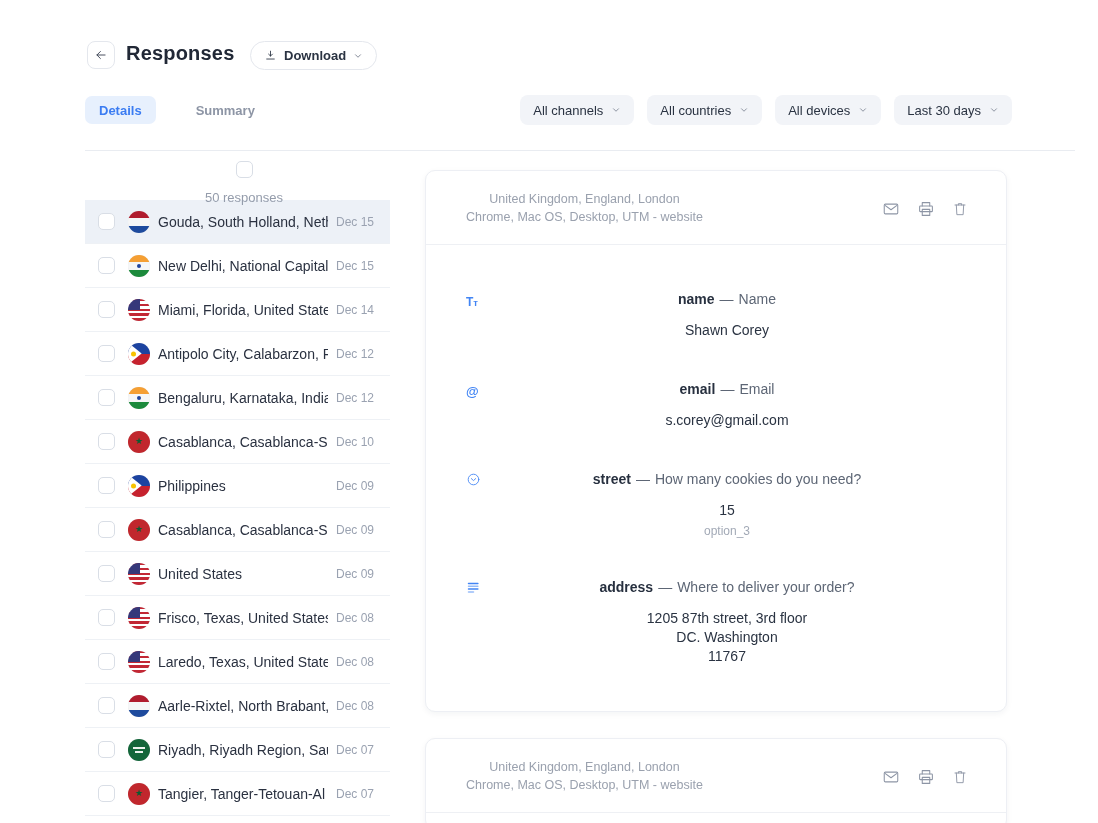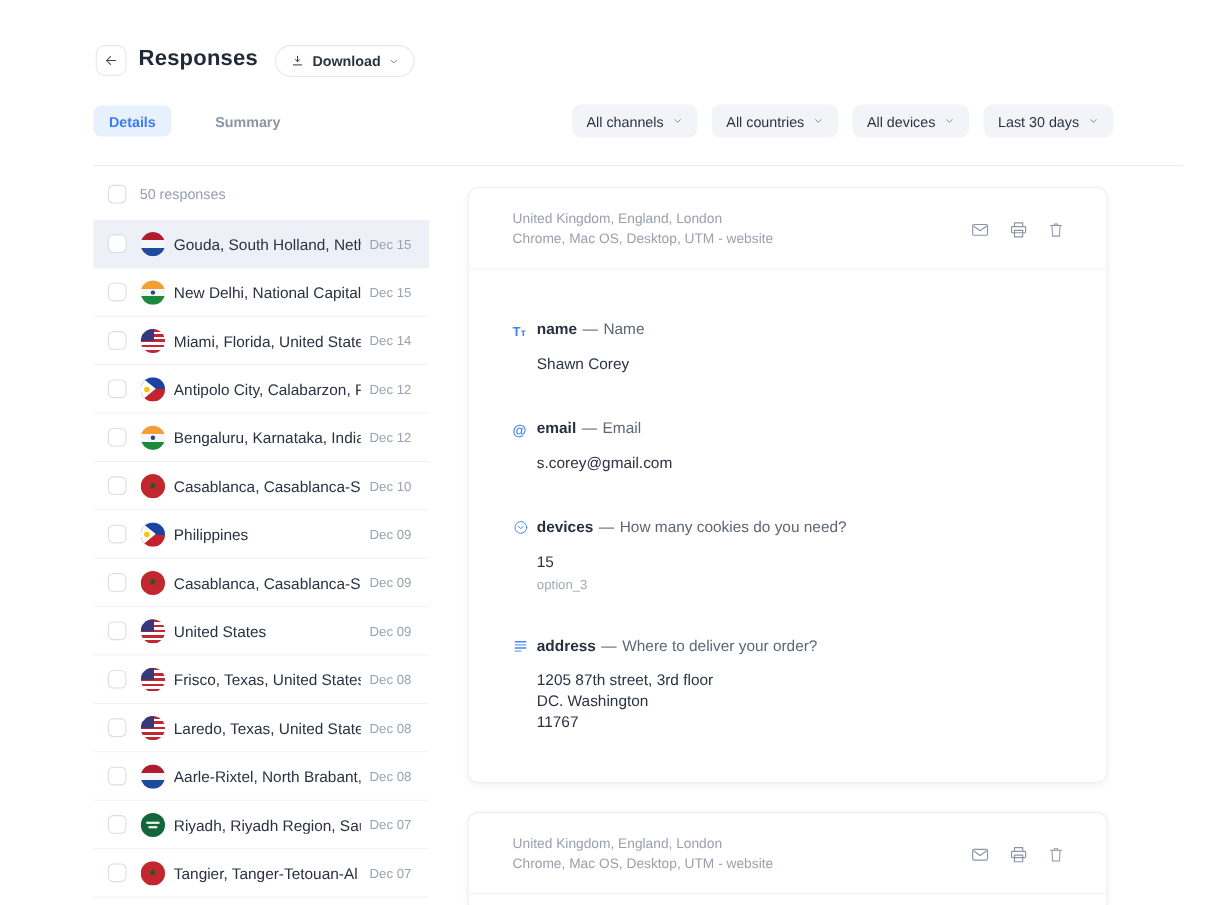--- a/index.html
+++ b/index.html
@@ -42,21 +42,21 @@
   .filter {
     height:30px; padding:0 13px; background:#f2f4f8; border-radius:8px;
     display:flex; align-items:center; gap:8px; font-size:13px; color:#2a3342; cursor:pointer;
   }
   .filter .chev { color:#5a6375; }
 
   .top-divider { position:absolute; left:85px; top:150px; width:990px; height:1px; background:#e9ecf1; }
 
   
   .list { position:absolute; left:85px; top:161px; width:305px; }
-  .list-header { display:flex; align-items:center; gap:12px; height:30px; margin-bottom:9px; padding-left:13px; }
+  .list-header { display:flex; align-items:center; gap:12px; height:30px; margin-bottom:9px; padding-left:13px;flex-direction:column; }
   .count-label { font-size:13px; color:#949cab; }
   .checkbox {
     width:17px; height:17px; border:1.5px solid #d9dee6; border-radius:5px;
     background:#fff; flex:none; cursor:pointer;
   }
   .row {
     height:44px; display:flex; align-items:center; padding:0 16px 0 13px;
     border-bottom:1px solid #eef1f5; cursor:pointer; background:#fff;
   }
   .row.selected { background:#edf1f7; }
@@ -70,20 +70,21 @@
     flex:1; margin-left:8px; margin-right:8px; font-size:14px; color:#2a3140;
     white-space:nowrap; overflow:hidden;
   }
   .row-date { flex:none; font-size:12px; color:#9aa2b1; }
 
   
   .panel { position:absolute; left:425px; top:170px; width:582px; }
   .card {
     background:#fff; border:1px solid #edeff4; border-radius:10px;
     box-shadow:0 2px 6px rgba(23,30,55,.05);
+    text-align:center;
   }
   .card + .card { margin-top:26px; }
   .card-header {
     display:flex; justify-content:space-between; align-items:center;
     padding:20px 38px 18px 40px; border-bottom:1px solid #eef0f4;
   }
   .meta-line { font-size:12.5px; line-height:17.5px; color:#9aa1ae; }
   .actions { display:flex; align-items:center; gap:17px; }
   .action-btn { color:#8d95a5; cursor:pointer; background:none; border:none; padding:0; }
 
@@ -350,21 +351,21 @@
             <div class="flabel"><span class="fkey">email</span><span class="fsep">—</span><span>Email</span></div>
             <div class="fvalue">s.corey@gmail.com</div>
           </div>
           <div class="field">
             <span class="ficon">
               <svg width="15" height="15" viewBox="0 0 24 24" class="stroke-thin">
                 <circle cx="12" cy="12" r="8.5"></circle>
                 <path d="M8.5 10.5l3.5 3.2 3.5-3.2"></path>
               </svg>
             </span>
-            <div class="flabel"><span class="fkey">devices</span><span class="fsep">—</span><span>How many cookies do you need?</span></div>
+            <div class="flabel"><span class="fkey">street</span><span class="fsep">—</span><span>How many cookies do you need?</span></div>
             <div class="fvalue">15</div>
             <div class="fsub">option_3</div>
           </div>
           <div class="field">
             <span class="ficon">
               <svg width="15" height="15" viewBox="0 0 24 24">
                 <g stroke="currentColor" stroke-width="2.4" stroke-linecap="round">
                   <path d="M4 5.5h15"></path>
                   <path d="M4 10h15" opacity=".55"></path>
                   <path d="M4 14.5h15"></path>

